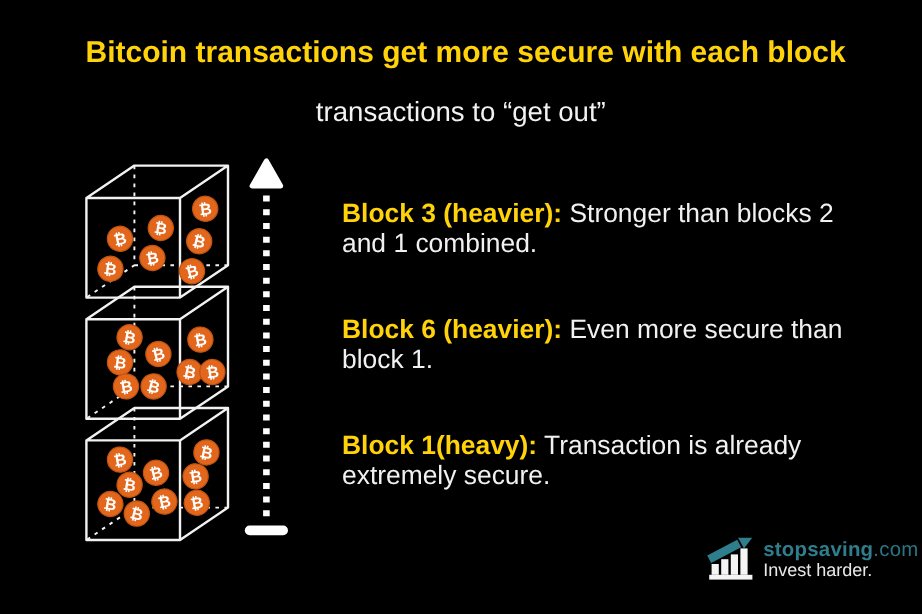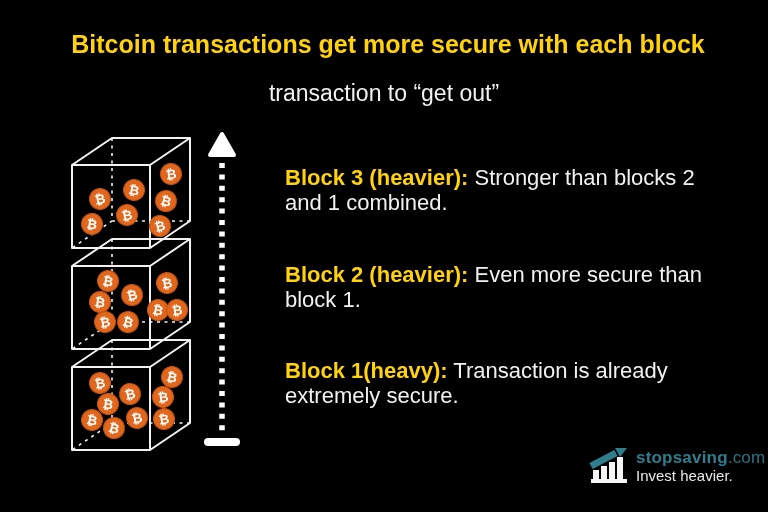--- a/index.html
+++ b/index.html
@@ -31,21 +31,21 @@
   .brand .com{font-weight:normal;color:#2B7483;}
   .tagline{font-size:15px;color:#E9E9E9;line-height:18px;font-weight:400;}
 </style>
 </head>
 <body>
 
 <div class="stage">
 
   <h1 class="title">Bitcoin transactions get more secure with each block</h1>
 
-  <p class="subtitle"><br><span>transaction to “get out”</span></p>
+  <p class="subtitle"><br><span>transactions to “get out”</span></p>
 
   <svg id="illustration" viewBox="0 0 768 512">
       <g>
         <path d="M72,165 L150,165 L150,248 L72,248 Z M72,165 L112,138 L190,138 L150,165 M190,138 L190,221 L150,248" fill="none" stroke="#F2F2F2" stroke-width="2" stroke-linejoin="round"></path>
         <path d="M112,138 L112,221 L72,248 M112,221 L190,221" fill="none" stroke="#F2F2F2" stroke-width="1.6" stroke-dasharray="3 4.5"></path>
         <g transform="rotate(-12 100 199)">
           <circle cx="100" cy="199" r="10.5" fill="#E2661B" stroke="#C05513" stroke-width="1"></circle>
           <text x="100" y="203.8" text-anchor="middle" font-family="&quot;DejaVu Sans&quot;, sans-serif" font-size="13" font-weight="bold" fill="#FFFFFF">₿</text>
         </g>
         <g transform="rotate(10 134 190)">
@@ -155,38 +155,38 @@
         <rect x="204" y="438" width="36" height="8" rx="4" fill="#FFFFFF"></rect>
       </g>
     </svg>
 
   <div class="block block-top">
     <span class="label">Block 3 (heavier):</span>
     <span class="desc">Stronger than blocks 2 and 1 combined.</span>
   </div>
 
   <div class="block block-mid">
-    <span class="label">Block 2 (heavier):</span>
+    <span class="label">Block 6 (heavier):</span>
     <span class="desc">Even more secure than block 1.</span>
   </div>
 
   <div class="block block-bot">
     <span class="label">Block 1(heavy):</span>
     <span class="desc">Transaction is already extremely secure.</span>
   </div>
 
   <div class="footer">
     <svg width="40" height="38" viewBox="0 0 38 38">
       <rect x="1" y="31" width="36" height="4" fill="#F5F5F5"></rect>
       <rect x="3" y="22" width="6" height="9" fill="#F5F5F5"></rect>
       <rect x="11" y="18" width="6" height="13" fill="#F5F5F5"></rect>
       <rect x="19" y="14" width="6" height="17" fill="#F5F5F5"></rect>
       <rect x="27" y="9" width="6" height="22" fill="#F5F5F5"></rect>
       <path d="M1,18 L26,5" stroke="#2F7E8D" stroke-width="7" fill="none"></path>
       <polygon points="37,0 30,9 25,0" fill="#2F7E8D"></polygon>
     </svg>
     <div>
       <div class="brand"><span>stopsaving</span><span class="com">.com</span></div>
-      <div class="tagline">Invest heavier.</div>
+      <div class="tagline">Invest harder.</div>
     </div>
   </div>
 
 </div>
 
 </body></html>

